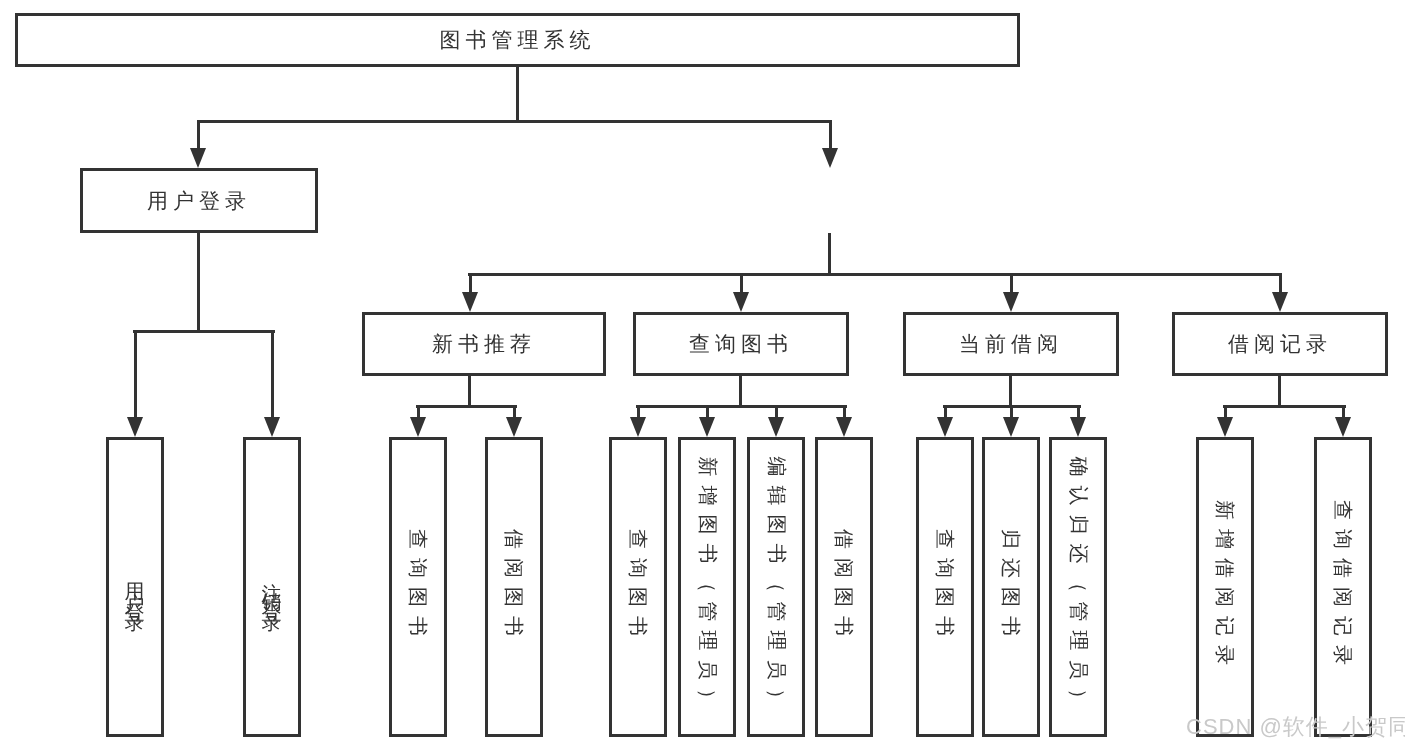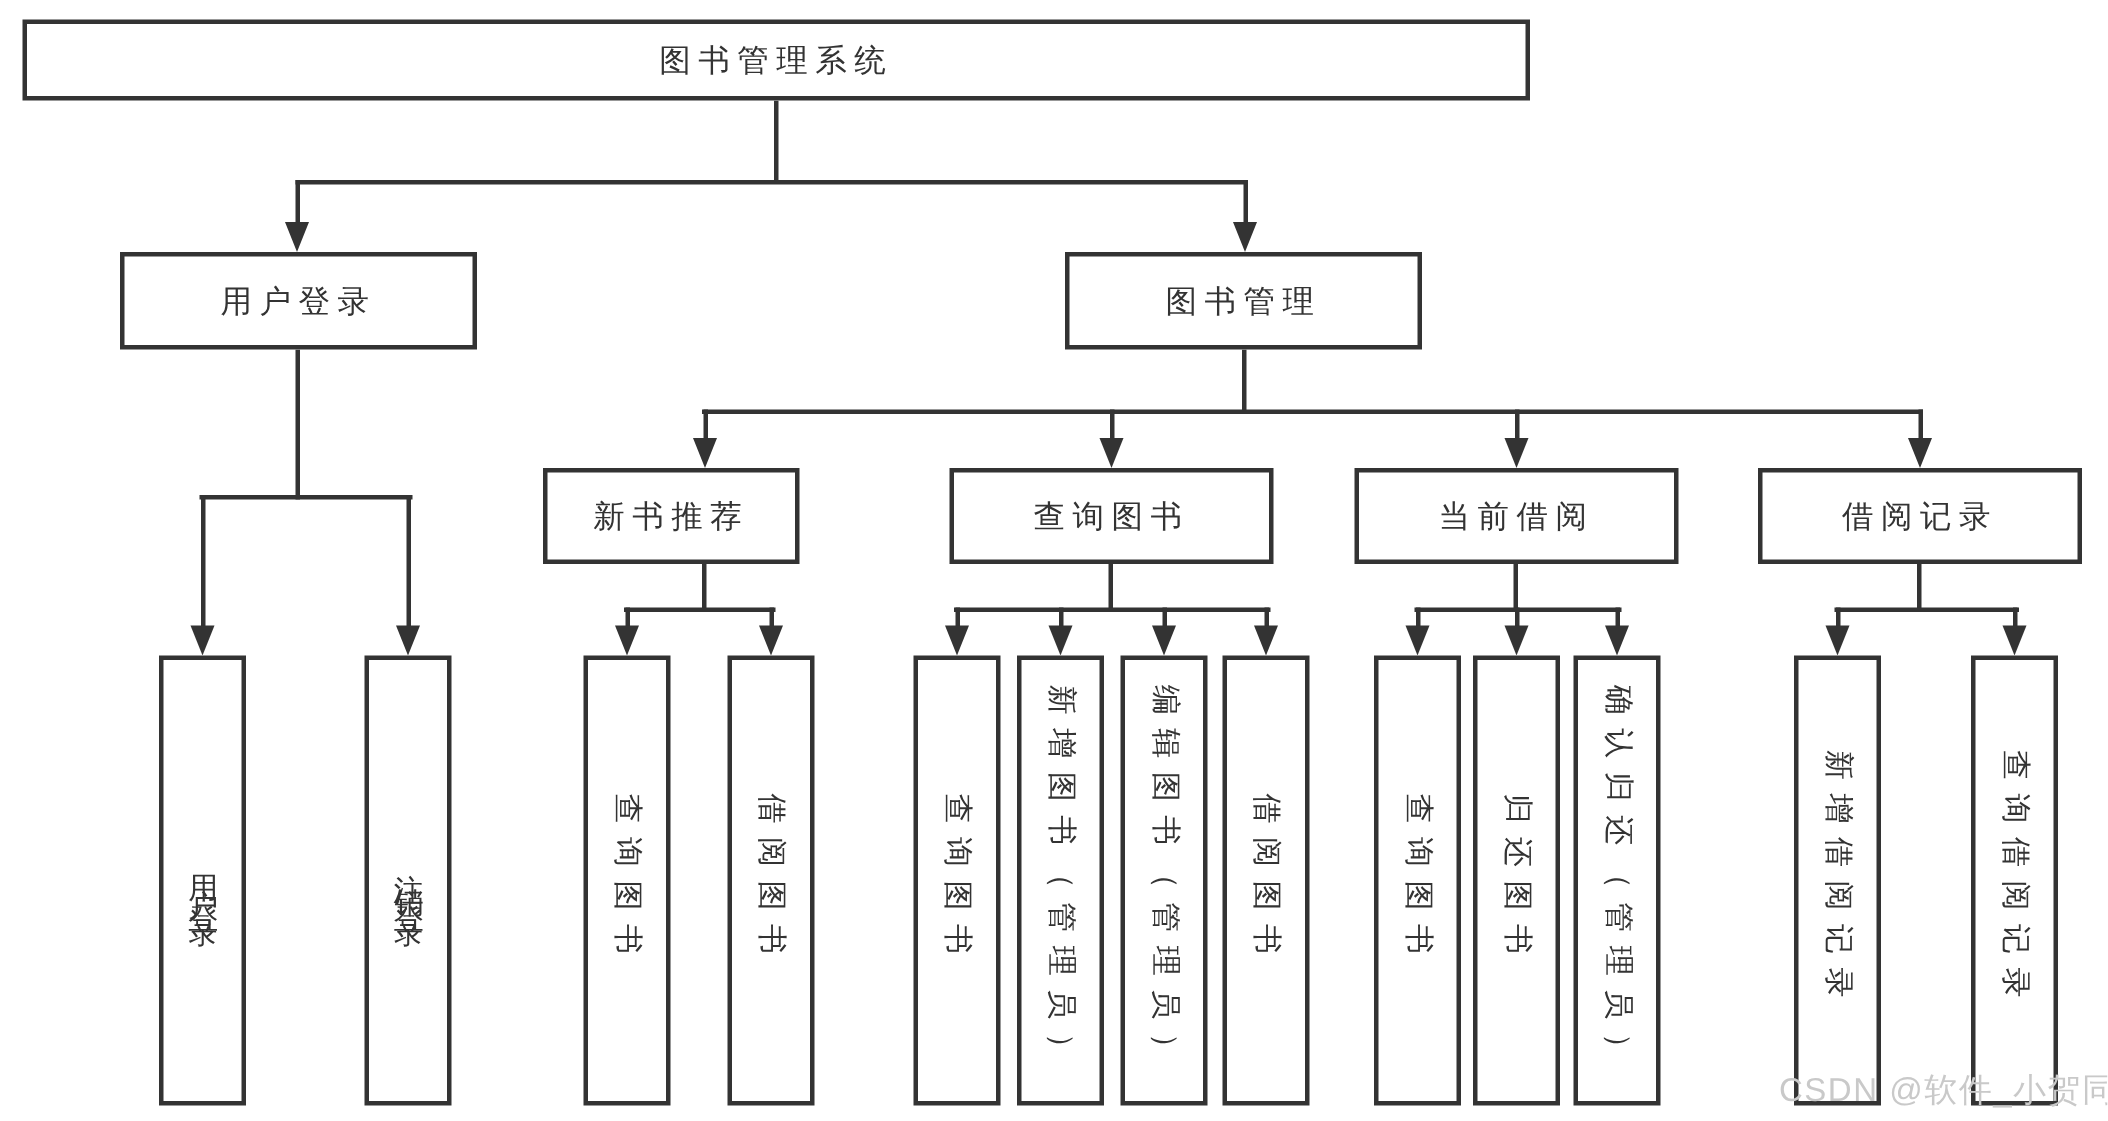--- a/index.html
+++ b/index.html
@@ -102,25 +102,22 @@
   <div class="arrow" style="left:1217px;top:408px;height:29px"></div>
   <div class="arrow" style="left:1335px;top:408px;height:29px"></div>
 
   <div class="node" style="left:15px;top:13px;width:1005px;height:54px">
     <span>图书管理系统</span>
   </div>
 
   <div class="node" style="left:80px;top:168px;width:238px;height:65px">
     <span>用户登录</span>
   </div>
-  <div class="node" style="left:710px;top:168px;width:238px;height:65px">
-    <span>图书管理</span>
-  </div>
 
-  <div class="node" style="left:362px;top:312px;width:171px;height:64px">
+  <div class="node" style="left:362px;top:312px;width:244px;height:64px">
     <span>新书推荐</span>
   </div>
   <div class="node" style="left:633px;top:312px;width:216px;height:64px">
     <span>查询图书</span>
   </div>
   <div class="node" style="left:903px;top:312px;width:216px;height:64px">
     <span>当前借阅</span>
   </div>
   <div class="node" style="left:1172px;top:312px;width:216px;height:64px">
     <span>借阅记录</span>

